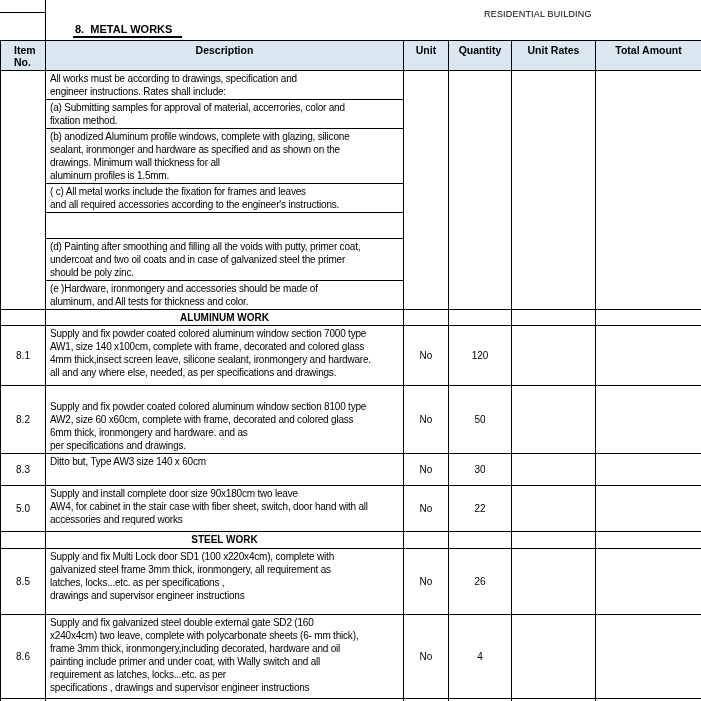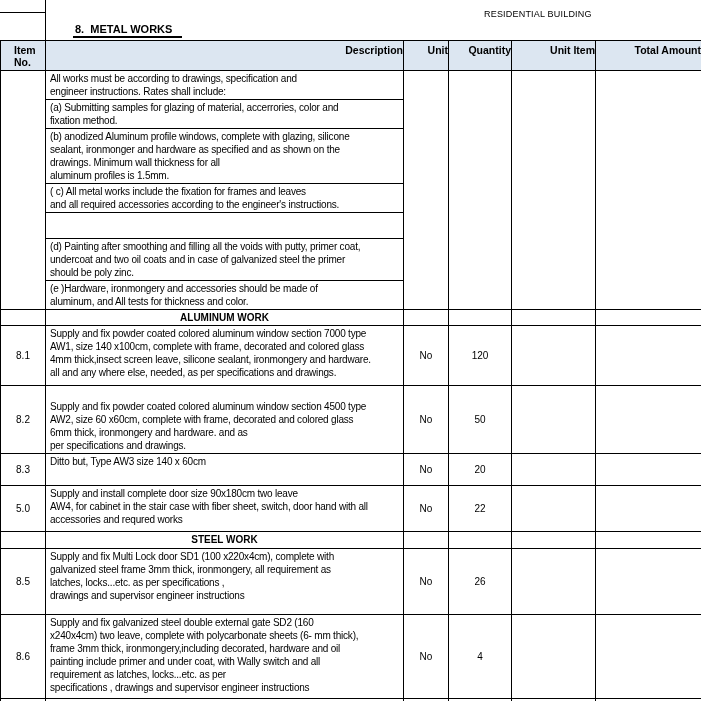--- a/index.html
+++ b/index.html
@@ -12,21 +12,21 @@
   .doc-header { position:absolute; left:484px; top:9px; font-size:9px; letter-spacing:.2px; white-space:pre;text-align:center; }
   .section-title { position:absolute; left:73px; top:23px; font-size:11px; font-weight:bold;
                    border-bottom:2.5px solid #000; padding:0 10px 1px 2px; white-space:pre; }
   .frag-v { position:absolute; left:45px; top:0; width:1px; height:40px; background:#000; }
   .frag-h { position:absolute; left:0; top:12px; width:46px; height:1px; background:#000; }
 
   
   table.boq { border-collapse:collapse; table-layout:fixed; width:701px; }
   .boq th, .boq td { border:1px solid #000; vertical-align:top; overflow:hidden; }
   .boq thead th { background:#dce6f1; font-size:10.5px; font-weight:bold; height:30px;
-                  text-align:right; padding-top:3px; white-space:pre-line; line-height:12px; }
+                  text-align:center; padding-top:3px; white-space:pre-line; line-height:12px; }
   .boq thead th.col-item { text-align:left; padding-left:13px; }
   .boq td { font-size:10px; line-height:13px; }
   td.c-desc { padding:1px 4px; white-space:pre-line; letter-spacing:-0.2px; }
   td.c-item, td.c-unit, td.c-qty, td.c-rate, td.c-total { text-align:center; vertical-align:middle; }
   td.v-merge { border-top:none; border-bottom:none; }
   tr.section-row td.c-desc { font-weight:bold; letter-spacing:0; padding-top:1px;text-align:center; }
 
   
   #body tr:nth-child(1){height:28px}
   #body tr:nth-child(2){height:28px}
@@ -66,37 +66,37 @@
       <col style="width:84px">
       <col style="width:106px">
     </colgroup>
     <thead>
       <tr id="head-row">
           <th class="col-item">Item
 No.</th>
           <th class="col-desc">Description</th>
           <th class="col-unit">Unit</th>
           <th class="col-qty">Quantity</th>
-          <th class="col-rate">Unit Item</th>
+          <th class="col-rate">Unit Rates</th>
           <th class="col-total">Total Amount</th>
         </tr>
     </thead>
     <tbody id="body">
         <tr class="note-row">
           <td class="c-item v-merge"></td>
           <td class="c-desc">All works must be according to drawings, specification and
 engineer instructions. Rates shall include:</td>
           <td class="c-unit v-merge"></td>
           <td class="c-qty v-merge"></td>
           <td class="c-rate v-merge"></td>
           <td class="c-total v-merge"></td>
         </tr>
         <tr class="note-row">
           <td class="c-item v-merge"></td>
-          <td class="c-desc">(a) Submitting samples for glazing of material, accerrories, color and
+          <td class="c-desc">(a) Submitting samples for approval of material, accerrories, color and
 fixation method.</td>
           <td class="c-unit v-merge"></td>
           <td class="c-qty v-merge"></td>
           <td class="c-rate v-merge"></td>
           <td class="c-total v-merge"></td>
         </tr>
         <tr class="note-row">
           <td class="c-item v-merge"></td>
           <td class="c-desc">(b) anodized Aluminum profile windows, complete with glazing, silicone
 sealant, ironmonger and hardware as specified and as shown on the
@@ -158,34 +158,34 @@
 4mm thick,insect screen leave, silicone sealant, ironmongery and hardware.
 all and any where else, needed, as per specifications and drawings.</td>
           <td class="c-unit">No</td>
           <td class="c-qty">120</td>
           <td class="c-rate"></td>
           <td class="c-total"></td>
         </tr>
         <tr class="item-row">
           <td class="c-item">8.2</td>
           <td class="c-desc">
-Supply and fix powder coated colored aluminum window section 4500 type
+Supply and fix powder coated colored aluminum window section 8100 type
 AW2, size 60 x60cm, complete with frame, decorated and colored glass
 6mm thick, ironmongery and hardware. and as
 per specifications and drawings.</td>
           <td class="c-unit">No</td>
           <td class="c-qty">50</td>
           <td class="c-rate"></td>
           <td class="c-total"></td>
         </tr>
         <tr class="item-row">
           <td class="c-item">8.3</td>
           <td class="c-desc">Ditto but, Type AW3 size 140 x 60cm</td>
           <td class="c-unit">No</td>
-          <td class="c-qty">20</td>
+          <td class="c-qty">30</td>
           <td class="c-rate"></td>
           <td class="c-total"></td>
         </tr>
         <tr class="item-row">
           <td class="c-item">5.0</td>
           <td class="c-desc">Supply and install complete door size 90x180cm two leave
 AW4, for cabinet in the stair case with fiber sheet, switch, door hand with all
 accessories and requred works</td>
           <td class="c-unit">No</td>
           <td class="c-qty">22</td>

